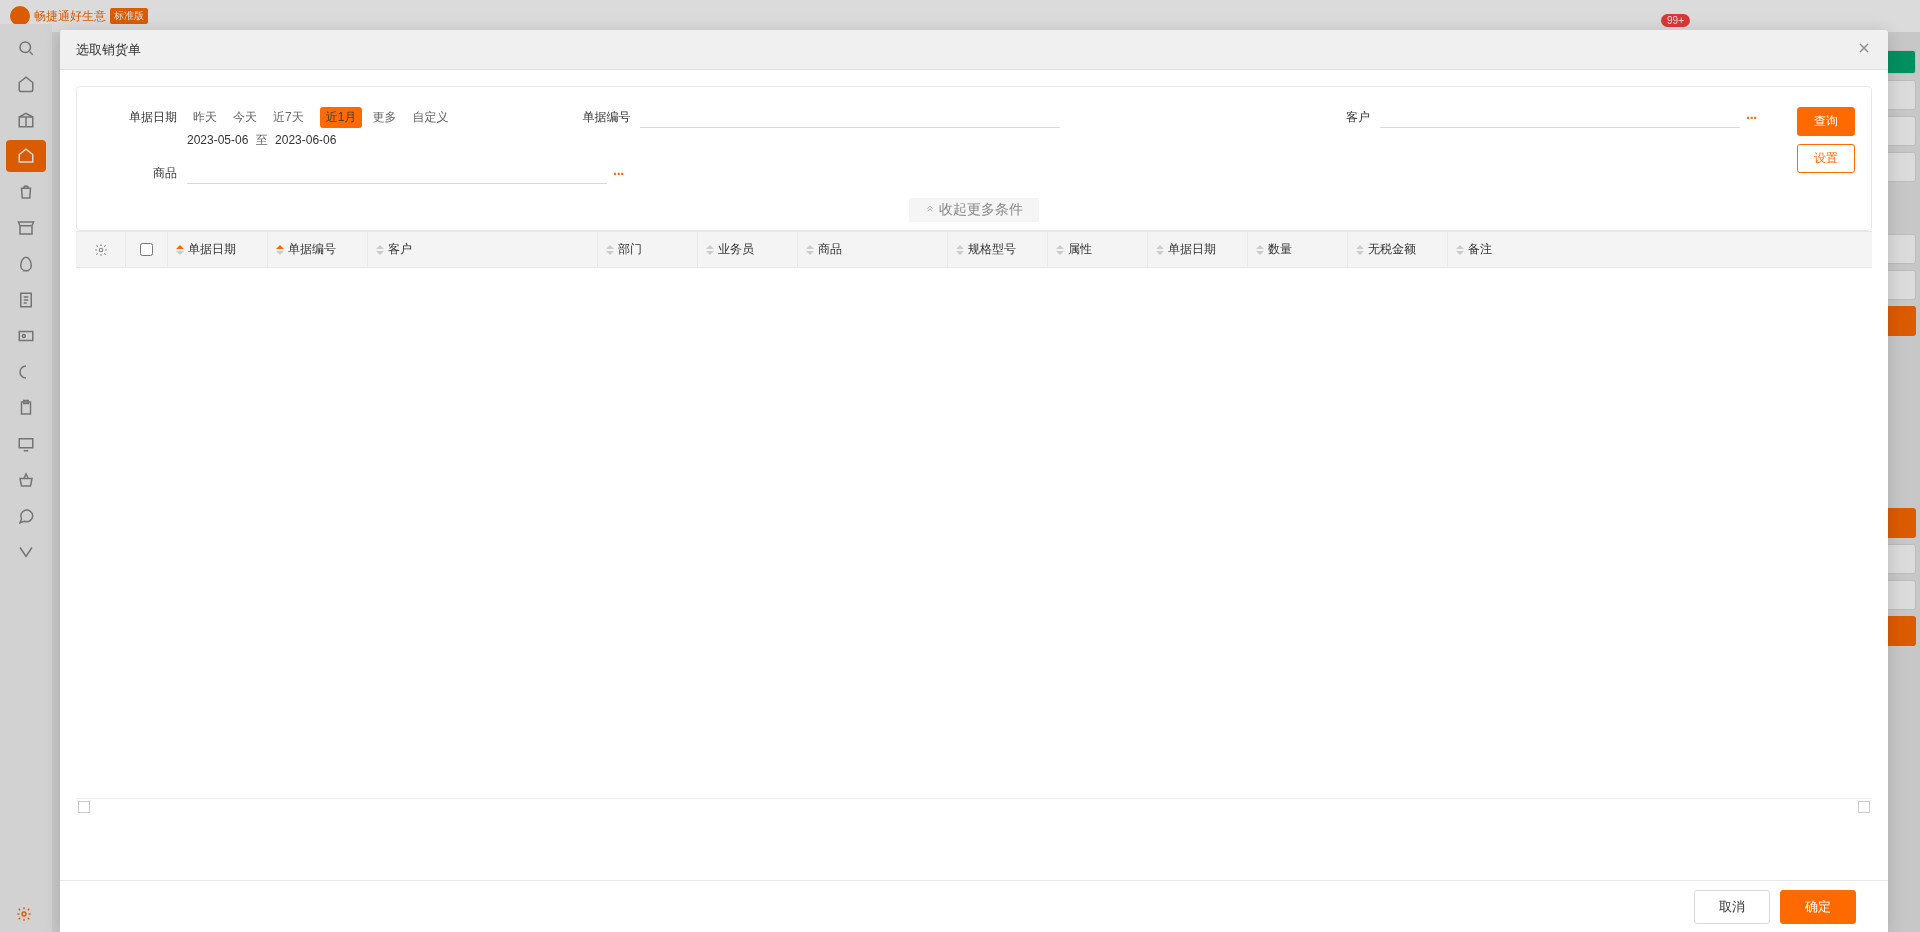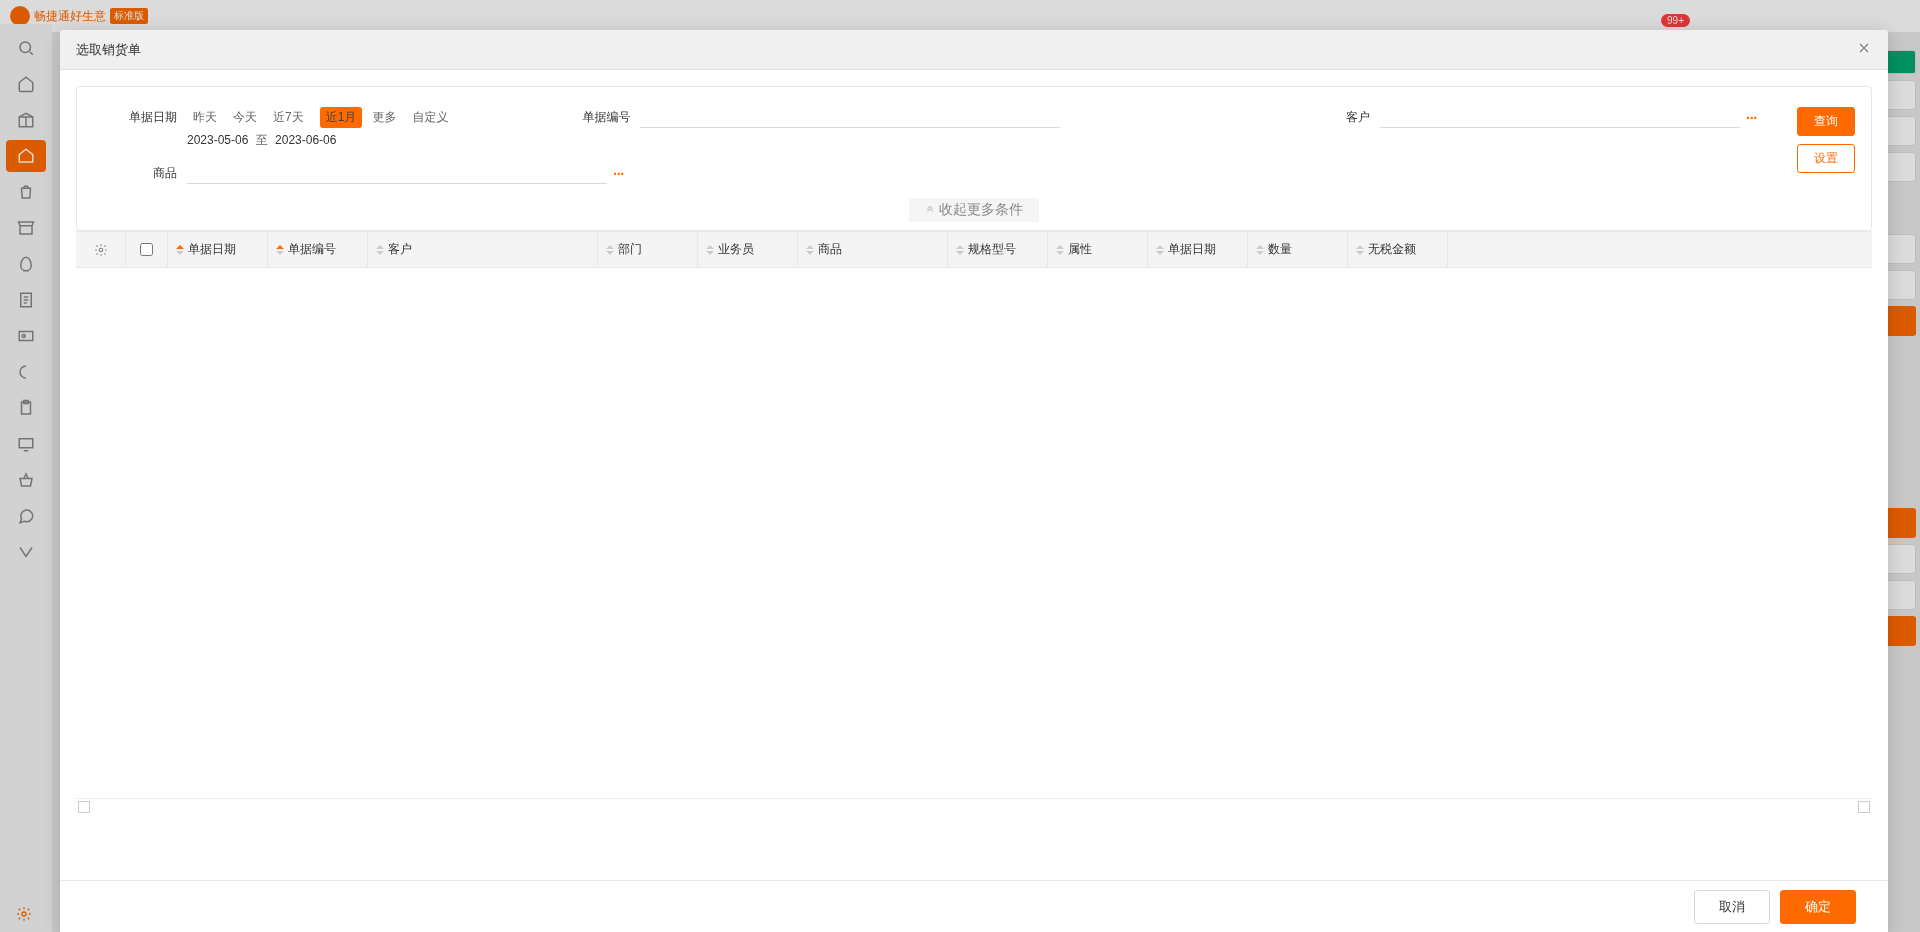--- a/index.html
+++ b/index.html
@@ -372,20 +372,27 @@
             </span>
             <span>数量</span>
           </div>
         <div class="th th-amt">
             <span class="sort">
               <span class="up"></span>
               <span class="dn"></span>
             </span>
             <span>无税金额</span>
           </div>
+        <div class="th th-note">
+            <span class="sort">
+              <span class="up"></span>
+              <span class="dn"></span>
+            </span>
+            <span>备注</span>
+          </div>
       </div>
       <div class="table-body"></div>
       <div class="h-scroll">
         <div class="h-thumb-l"></div>
         <div class="h-track"></div>
         <div class="h-thumb-r"></div>
       </div>
     </div>
 
   </div>

